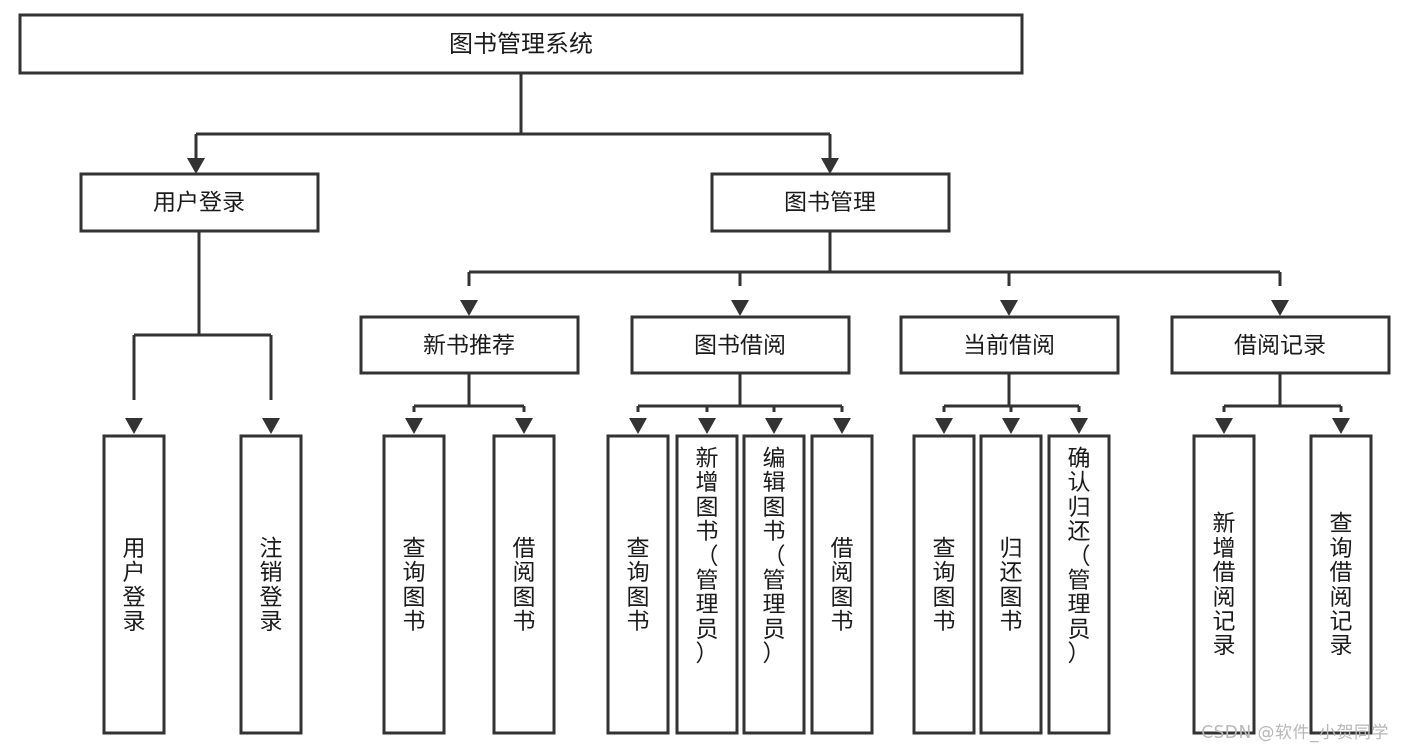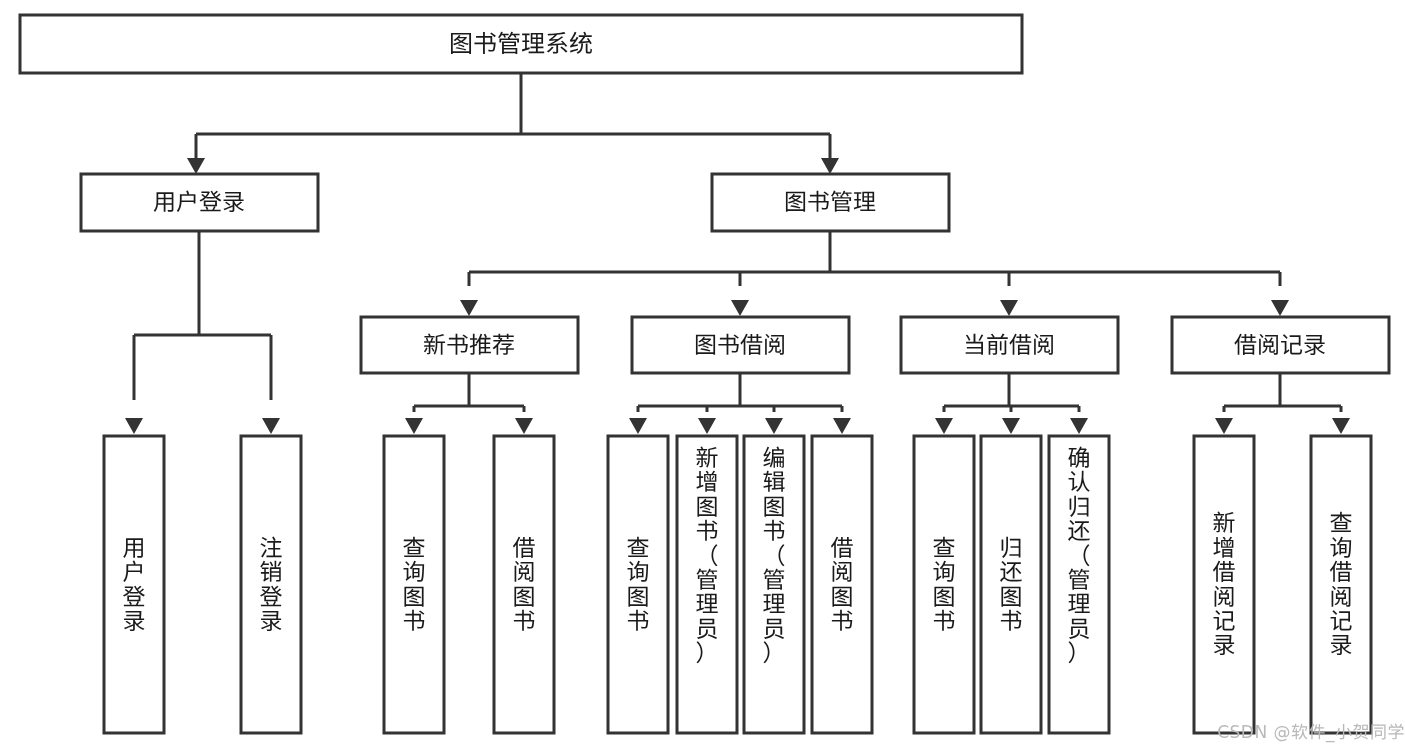--- a/index.html
+++ b/index.html
@@ -61,21 +61,21 @@
   }
   .vlabel-wrap {
     position: absolute;
     display: flex;
     align-items: center;
     justify-content: center;
     pointer-events: none;
   }
   .watermark {
     position: absolute;
-    right: 0;
+    right: 16px;
     bottom: 4px;
     font-family: "DejaVu Sans", "Liberation Sans", sans-serif;
     font-size: 17px;
     color: #b9b9b9;
     white-space: nowrap;
     letter-spacing: 0.5px;
   }
 </style>
 </head>
 <body>

